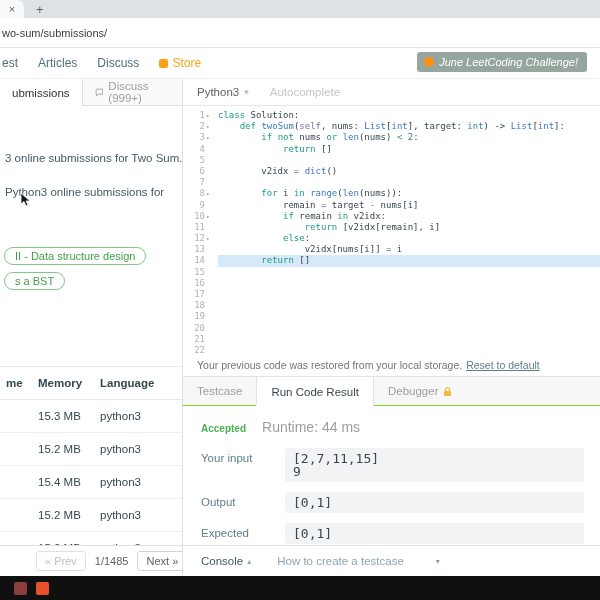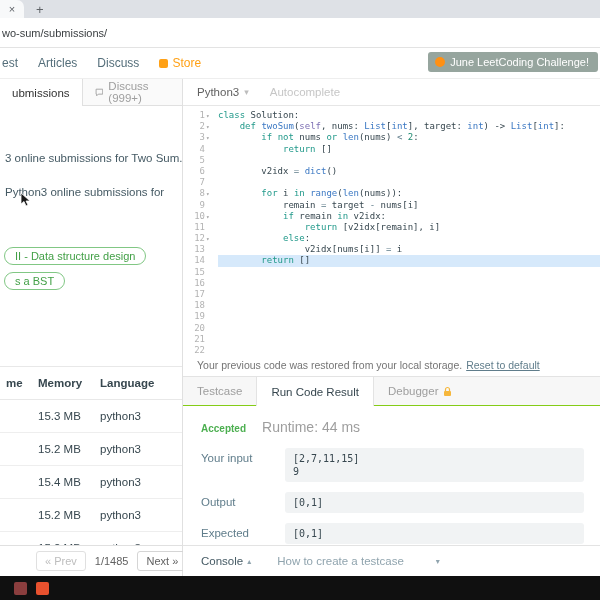--- a/index.html
+++ b/index.html
@@ -13,21 +13,21 @@
   .close-x { font-size:11px; color:#5f6368; cursor:default; }
   .newtab { margin-left:12px; color:#5f6368; font-size:13px; line-height:13px; }
   .urlbar { height:30px; background:#fff; border-bottom:1px solid #e3e3e3; display:flex; align-items:center; padding-left:2px; font-size:11px; color:#3c4043; flex:none; }
 
   
   .site-nav { height:31px; border-bottom:1px solid #eee; display:flex; align-items:center; font-size:12px; color:#546e7a; position:relative; flex:none; background:#fff; }
   .nav-item { margin-right:20px; white-space:nowrap; }
   .nav-item:first-child { margin-left:2px; }
   .store { color:#ffa116; display:flex; align-items:center; gap:4px; margin-right:20px; }
   .store-ic { width:9px; height:9px; background:#ffa116; border-radius:2px; }
-  .challenge { position:absolute; right:2px; top:4px; background:#96a59e; color:#fff; font-size:11px; padding:4px 9px 4px 7px; border-radius:3px; display:flex; align-items:center; gap:5px; white-space:nowrap; }
+  .challenge { position:absolute; right:13px; top:4px; background:#96a59e; color:#fff; font-size:11px; padding:4px 9px 4px 7px; border-radius:3px; display:flex; align-items:center; gap:5px; white-space:nowrap;font-style:italic; }
   .challenge-ic { width:10px; height:10px; border-radius:50%; background:#ff9014; flex:none; }
 
   
   .workspace { flex:1; display:flex; min-height:0; }
   .left { width:183px; flex:none; border-right:1px solid #e0e0e0; display:flex; flex-direction:column; min-height:0; }
   .left-tabs { height:27px; background:#fafafa; border-bottom:1px solid #e0e0e0; display:flex; font-size:11.5px; flex:none; }
   .ltab-active { background:#fff; border-right:1px solid #e0e0e0; color:#333; padding:0 12px; display:flex; align-items:center; margin-bottom:-1px; }
   .ltab { color:#9e9e9e; padding:0 12px; display:flex; align-items:center; gap:5px; }
   .left-content { flex:1; position:relative; overflow:hidden; font-size:11.5px; color:#455a64; min-height:0; }
   .beats1 { position:absolute; top:46px; left:5px; white-space:nowrap; }
@@ -70,21 +70,21 @@
   .console-tabs { height:30px; background:#f7f7f7; border-top:1px solid #e3e3e3; border-bottom:1px solid #84cc16; display:flex; font-size:11.5px; color:#9e9e9e; flex:none; }
   .ctab { padding:0 14px; display:flex; align-items:center; gap:5px; }
   .ctab.active { background:#fff; color:#37474f; border-left:1px solid #e3e3e3; border-right:1px solid #e3e3e3; margin-bottom:-1px; }
 
   .result { flex:1; background:#fff; padding:13px 16px 0 18px; overflow:hidden; min-height:0; }
   .status-row { display:flex; align-items:baseline; gap:16px; margin-bottom:13px; }
   .status { color:#4caf50; font-size:10px; font-weight:bold; }
   .runtime { color:#9e9e9e; font-size:14px; }
   .io-row { display:flex; margin-bottom:10px; align-items:flex-start; }
   .io-label { width:84px; flex:none; font-size:11.5px; color:#607d8b; padding-top:4px; }
-  .io-value { flex:1; background:#f1f3f4; border-radius:3px; padding:4px 8px; font-family:"DejaVu Sans Mono", monospace; font-size:10px; color:#37474f; white-space:pre-line; line-height:13px; }
+  .io-value { flex:1; background:#f1f3f4; border-radius:3px; padding:4px 8px; font-family:"DejaVu Sans Mono", monospace; font-size:13px; color:#37474f; white-space:pre-line; line-height:13px; }
 
   .right-footer { height:31px; border-top:1px solid #e3e3e3; display:flex; align-items:center; font-size:11.5px; color:#455a64; padding-left:18px; gap:26px; flex:none; background:#fff; }
   .footer-item { display:flex; align-items:center; gap:4px; }
   .howto { color:#90a4ae;gap:32px; }
   .caret-s { font-size:8px; color:#90a4ae; }
 
   .taskbar { height:24px; background:#101010; display:flex; align-items:center; gap:9px; padding-left:14px; flex:none; }
   .tb-ic1 { width:13px; height:13px; border-radius:2px; background:#8b3e3e; }
   .tb-ic2 { width:13px; height:13px; border-radius:2px; background:#e8512e; }
 </style>

